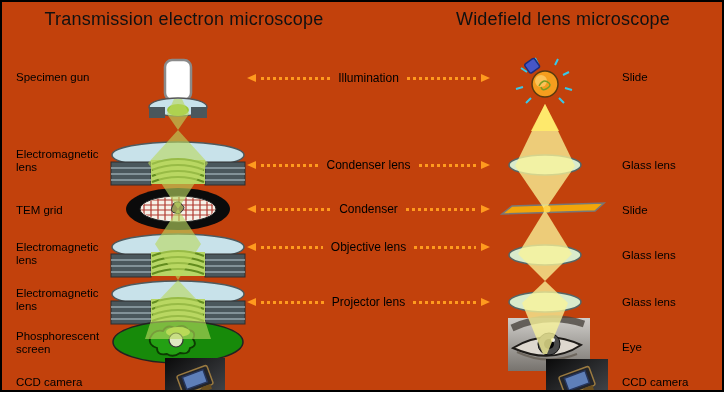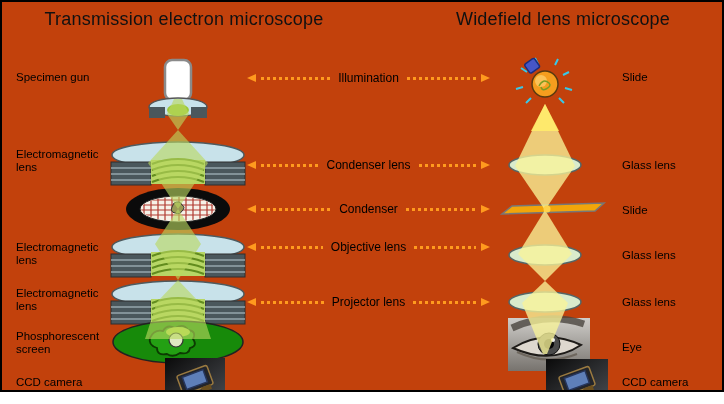--- a/index.html
+++ b/index.html
@@ -161,20 +161,21 @@
           <use href="#cam"></use>
         </g>
     </g>
   </svg>
 
   <div class="title" id="title-left">Transmission electron microscope</div>
   <div class="title" id="title-right">Widefield lens microscope</div>
 
   <div class="slabel left" style="top:75px">Specimen gun</div>
   <div class="slabel left" style="top:159px">Electromagnetic lens</div>
+  <div class="slabel left" style="top:208px">TEM grid</div>
   <div class="slabel left" style="top:252px">Electromagnetic lens</div>
   <div class="slabel left" style="top:298px">Electromagnetic lens</div>
   <div class="slabel left" style="top:341px">Phosphorescent screen</div>
   <div class="slabel left" style="top:380px">CCD camera</div>
 
   <div class="slabel right" style="top:75px">Slide</div>
   <div class="slabel right" style="top:163px">Glass lens</div>
   <div class="slabel right" style="top:208px">Slide</div>
   <div class="slabel right" style="top:253px">Glass lens</div>
   <div class="slabel right" style="top:300px">Glass lens</div>

